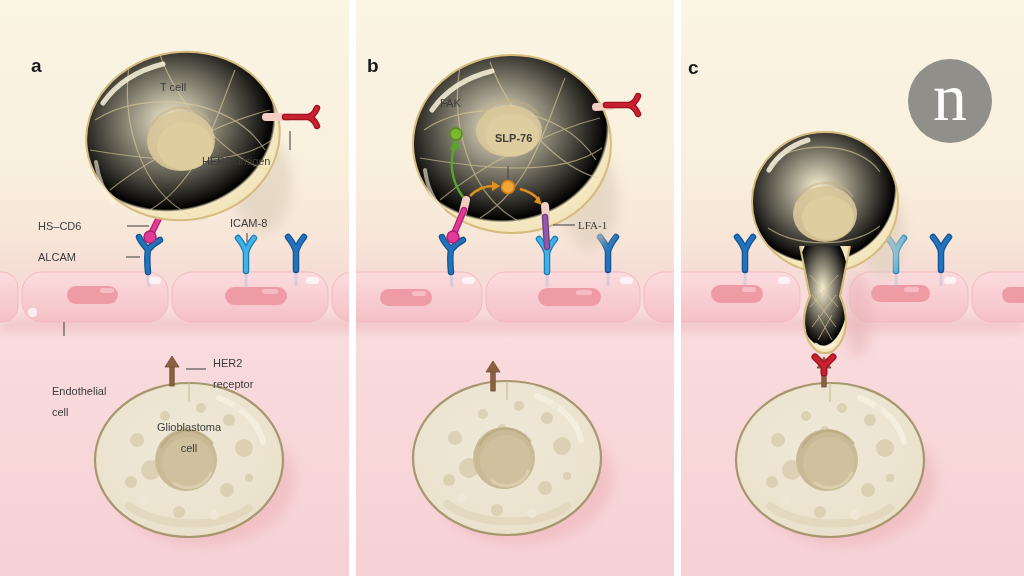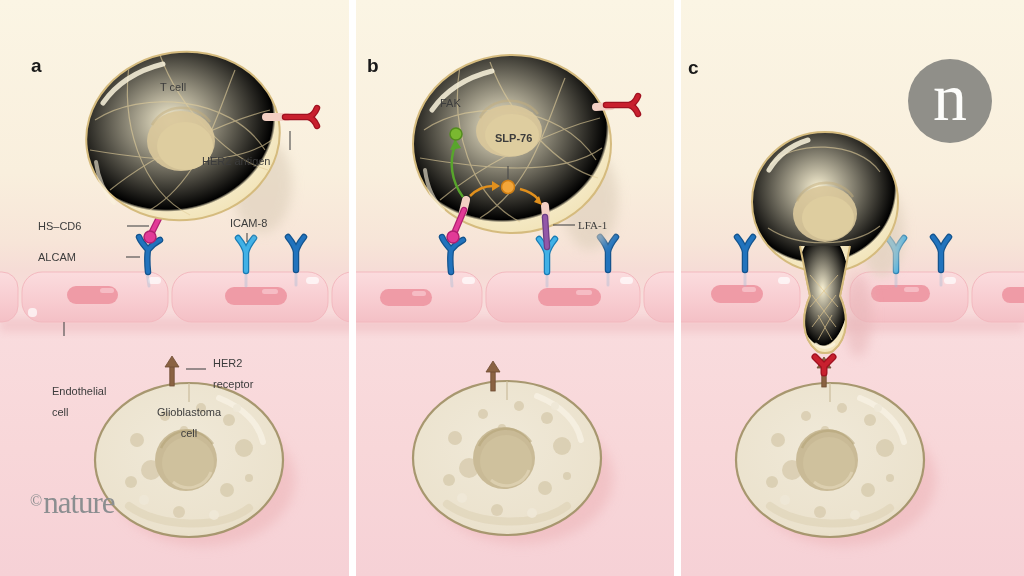--- a/index.html
+++ b/index.html
@@ -423,30 +423,27 @@
 <div class="lbl" style="left:52px;top:337px;margin-top:44px;">
   <span>Endothelial</span>
   <span>cell</span>
 </div>
 
 <div class="lbl" style="left:213px;top:341px;margin-top:12px;">
   <span>HER2</span>
   <span>receptor</span>
 </div>
 
-<div class="lbl center" style="left:119px;top:402px;width:140px;">
+<div class="lbl center" style="left:119px;top:417px;width:140px;">
   <span>Glioblastoma</span>
   <span>cell</span>
 </div>
 
 <div class="lbl" style="left:440px;top:93px;">FAK</div>
 <div class="lbl" style="left:495px;top:128px;font-weight:bold;">SLP-76</div>
 <div class="lbl" style="left:578px;top:215px;font-family:Liberation Serif, serif;">LFA-1</div>
 
-<div class="watermark" style="left:30px;top:485px;">
-  <span class="c">©</span><span class="name">nature</span>
-</div>
 
 <div class="nature-logo" style="left:908px;top:59px;">
   <span class="n">n</span>
 </div>
 
 </div>
 
 </body></html>

